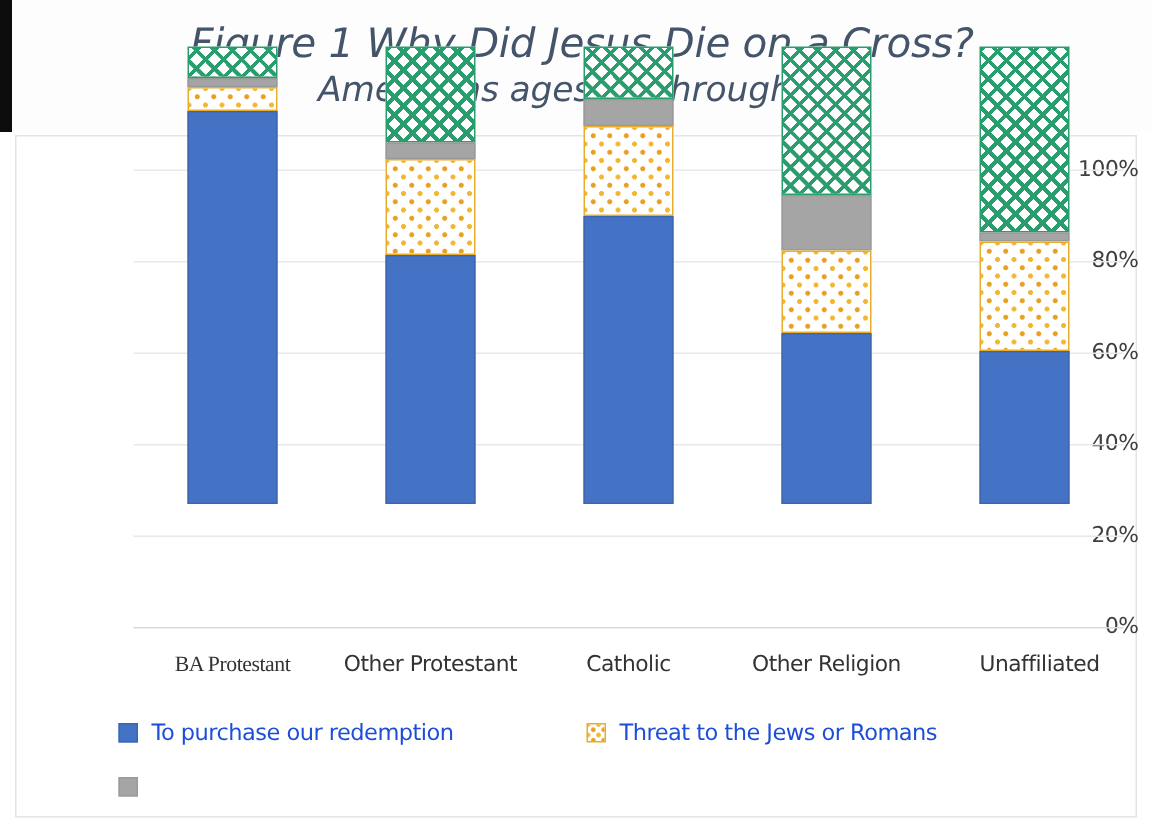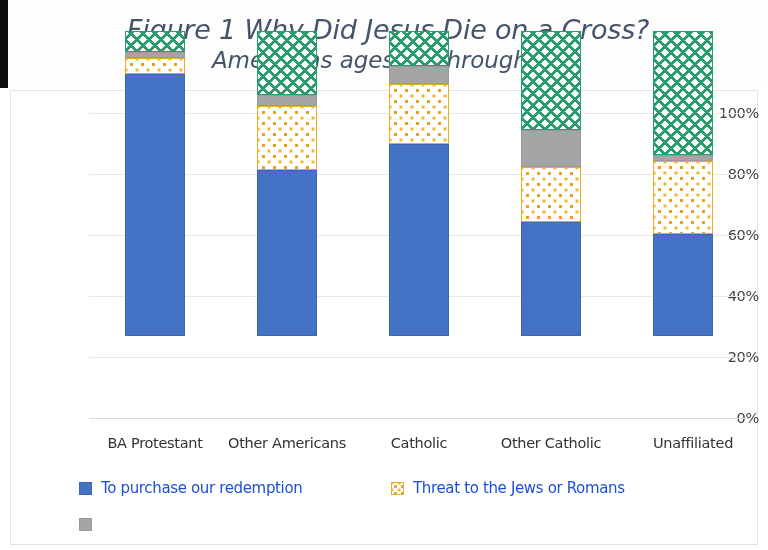--- a/index.html
+++ b/index.html
@@ -260,24 +260,24 @@
         </div>
         <div class="bar-group" style="left: 564px;">
           <div class="bar-seg seg-green" style="height: 123.525px;"></div>
           <div class="bar-seg seg-gray" style="height: 6.1px;"></div>
           <div class="bar-seg seg-orange" style="height: 73.2px;"></div>
           <div class="bar-seg seg-blue" style="height: 102.175px;"></div>
         </div>
       </div>
 
     <div id="x-axis">
-        <div class="x-tick-label" style="left: 78px; width: 132px;">BA Protestant</div>
-        <div class="x-tick-label" style="left: 210px; width: 132px;">Other Americans</div>
+        <div class="x-tick-label" style="left: 78px; width: 132px; font-family: Liberation Serif, serif;">BA Protestant</div>
+        <div class="x-tick-label" style="left: 210px; width: 132px;">Other Protestant</div>
         <div class="x-tick-label" style="left: 342px; width: 132px; text-align: center;">Catholic</div>
-        <div class="x-tick-label" style="left: 474px; width: 132px;">Other Catholic</div>
+        <div class="x-tick-label" style="left: 474px; width: 132px;">Other Religion</div>
         <div class="x-tick-label" style="left: 616px; width: 132px;">Unaffiliated</div>
       </div>
   </div>
 
   <div id="legend">
       <div class="legend-item">
         <span class="legend-swatch sw-blue"></span>
         <span class="legend-label">To purchase our redemption</span>
       </div>
       <div class="legend-item">

